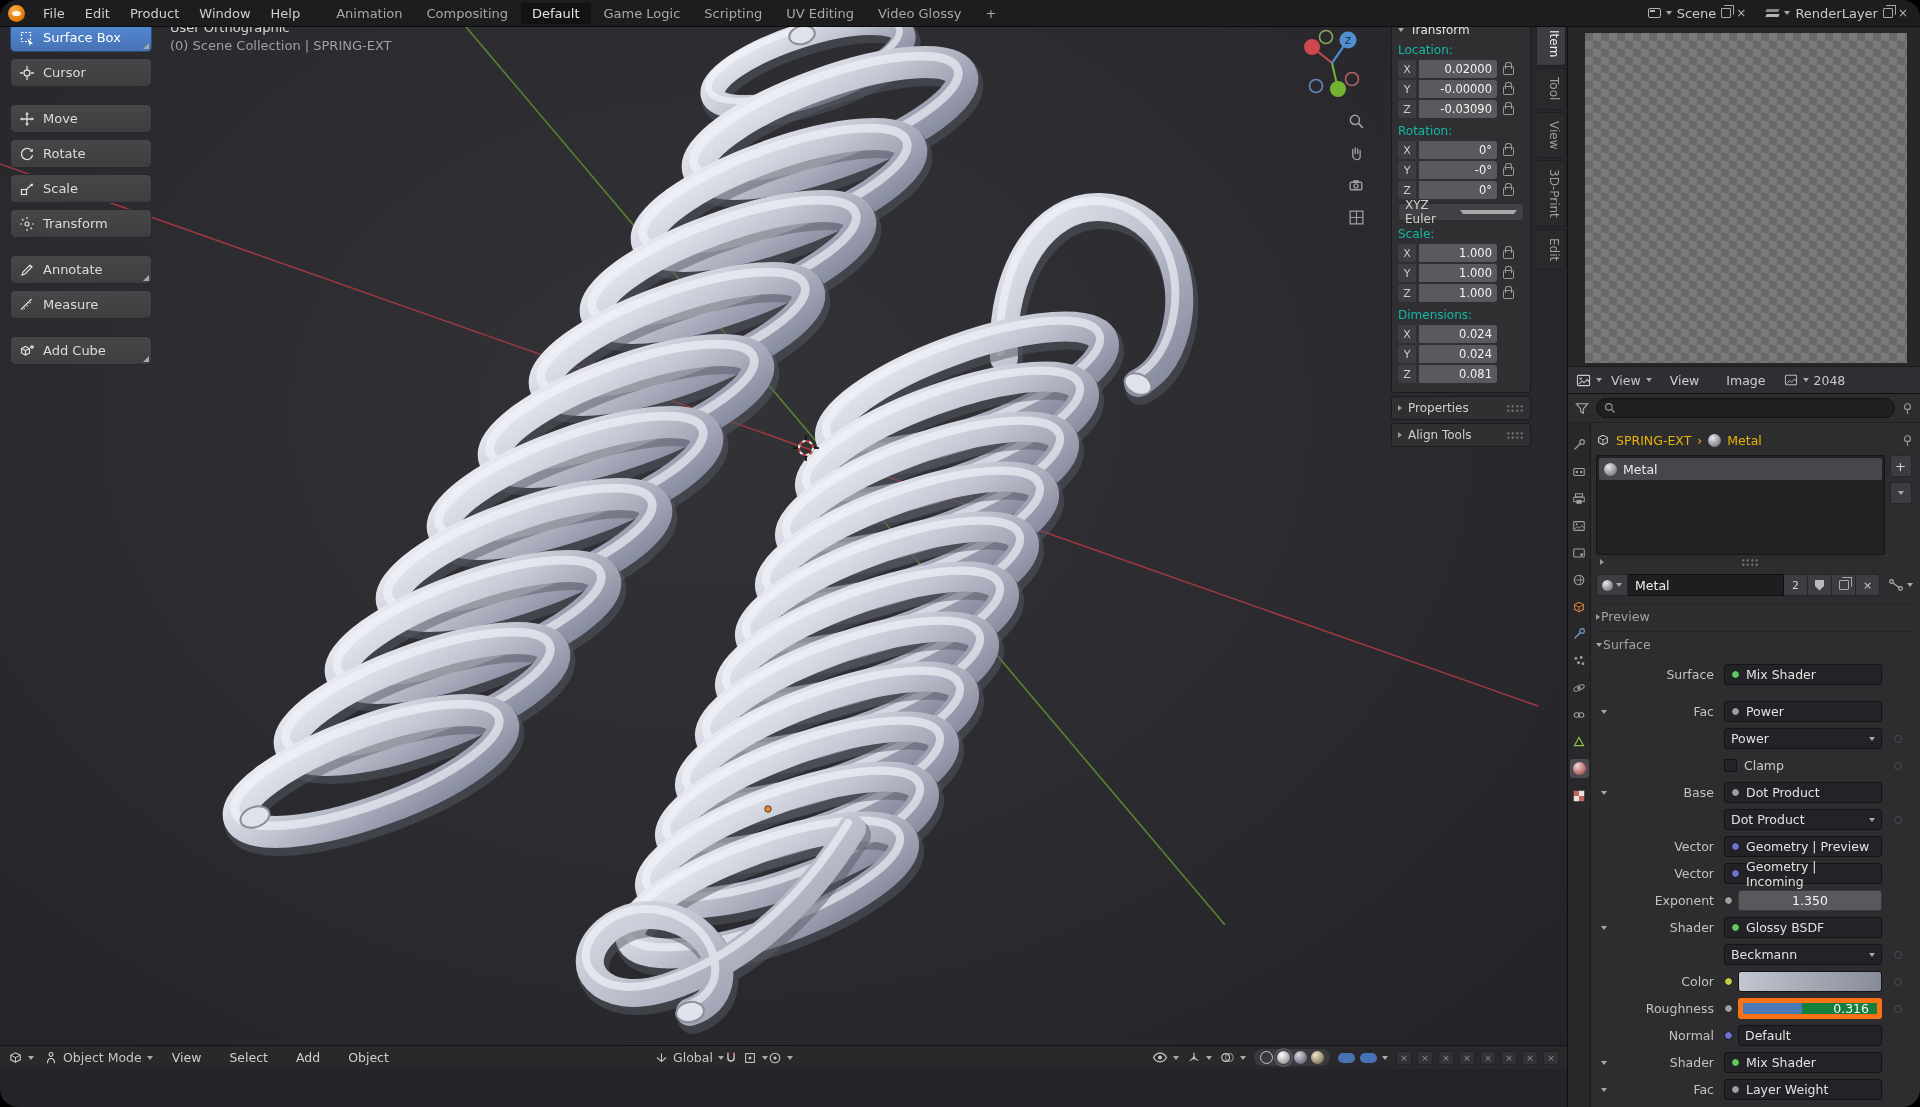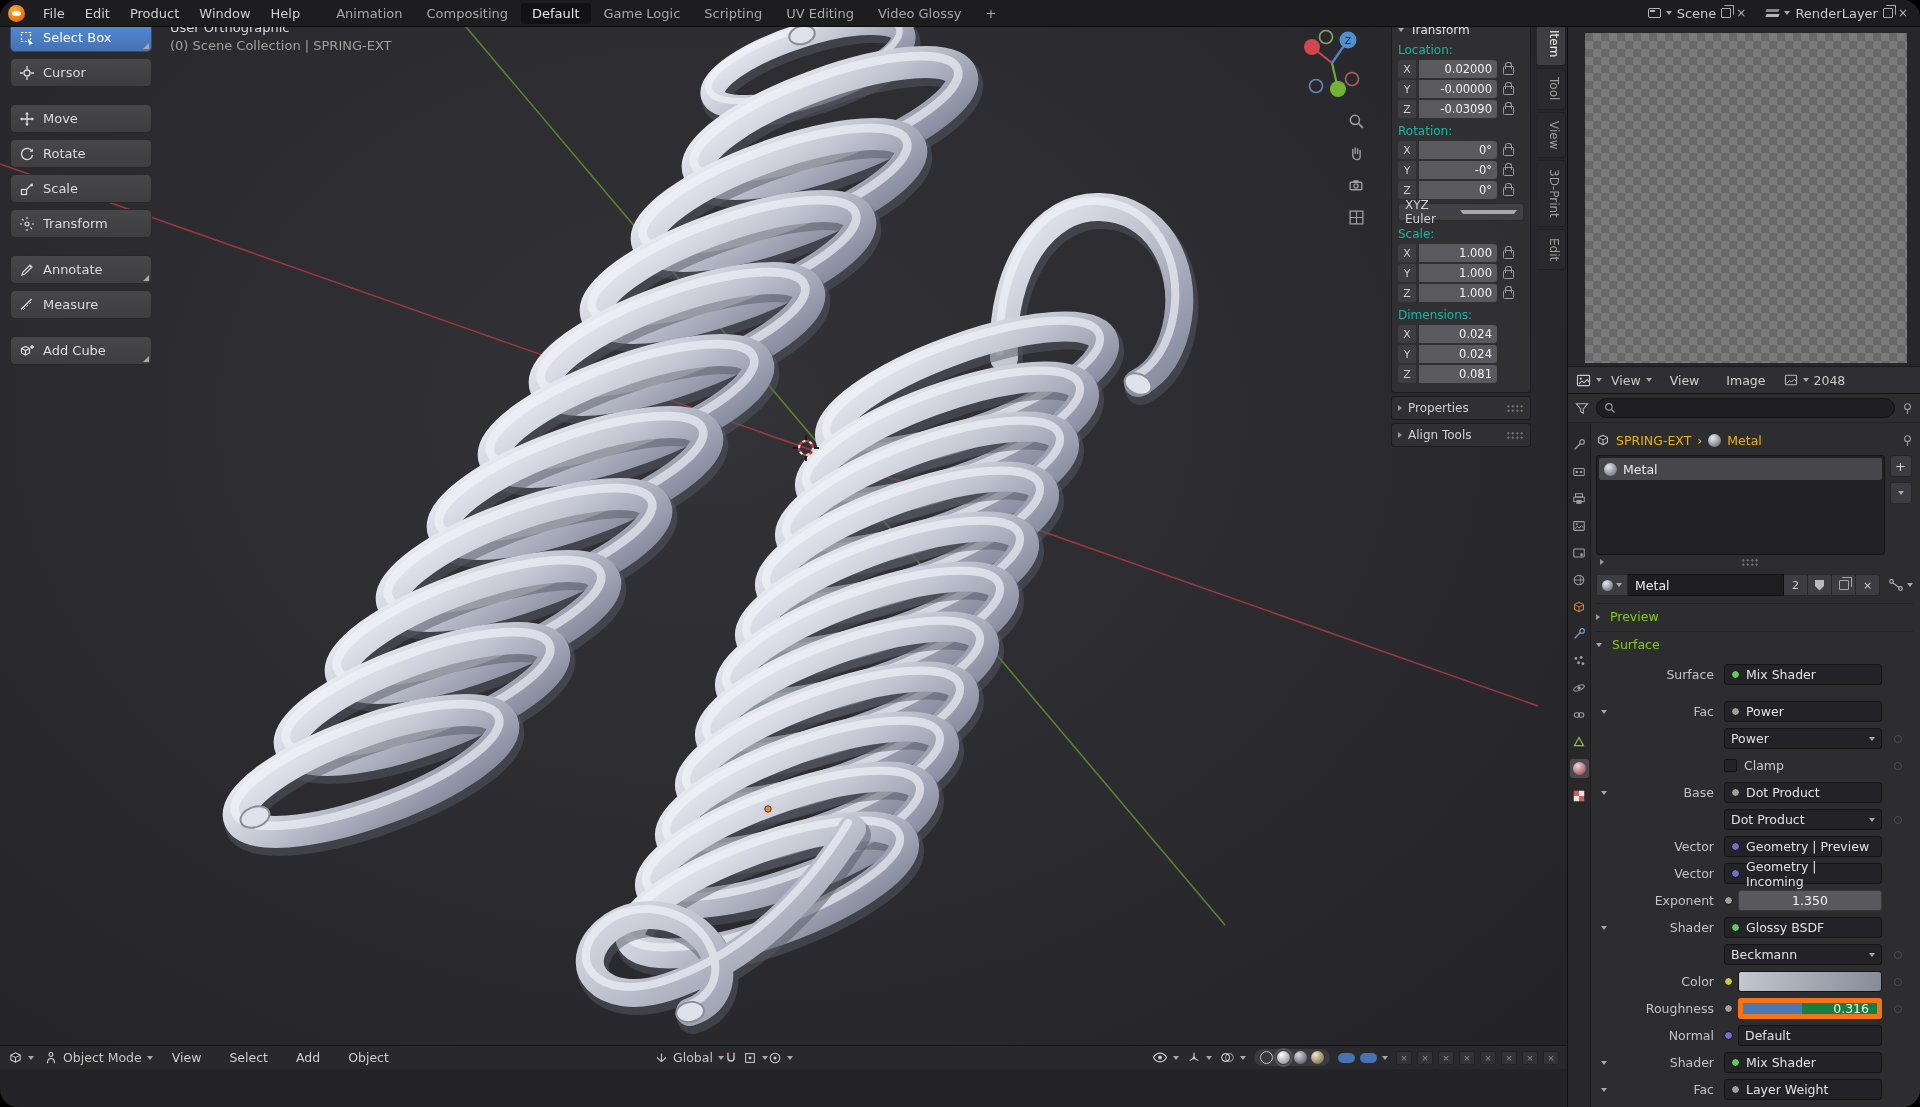--- a/index.html
+++ b/index.html
@@ -112,21 +112,21 @@
   .sbtn{width:22px;height:22px;background:#3d3d41;border:1px solid #27272a;border-radius:3px;color:#d5d5d5;display:flex;align-items:center;justify-content:center;font-size:13px;}
   .griprow{height:14px;display:flex;align-items:center;gap:8px;padding:0 4px;}
   .dbrow{height:30px;display:flex;align-items:center;margin:1px 0 3px;}
   .dbicon{width:32px;height:22px;background:#3d3d41;border:1px solid #27272a;border-radius:3px 0 0 3px;display:flex;align-items:center;justify-content:center;gap:3px;}
   .dbname{flex:1;height:22px;background:#1e1e21;border:1px solid #101013;border-left:none;color:#efefef;display:flex;align-items:center;padding:0 7px;}
   .dbbtn{min-width:24px;height:22px;background:#3d3d41;border:1px solid #27272a;border-left:none;display:flex;align-items:center;justify-content:center;color:#d0d0d0;font-size:11px;padding:0 4px;}
   .dbbtn.last{border-radius:0 3px 3px 0;}
   .shield{width:9px;height:11px;background:#b9b9b9;clip-path:polygon(0 0,100% 0,100% 60%,50% 100%,0 60%);}
   .nodesbtn{margin-left:8px;display:flex;align-items:center;gap:3px;}
 
-  .sect{height:26px;display:flex;align-items:center;gap:10px;border-top:1px solid #242428;color:#84cc16;margin-top:2px;}
+  .sect{height:26px;display:flex;align-items:center;gap:1px;border-top:1px solid #242428;color:#a3a3a3;margin-top:2px;}
 
   .prow{display:flex;align-items:center;height:23px;margin-bottom:4px;}
   .ptri{width:16px;display:flex;justify-content:center;flex:0 0 16px;}
   .plbl{width:112px;text-align:right;padding-right:10px;color:#c2c2c2;flex:0 0 112px;}
   .pfield{width:158px;height:21px;background:#232327;border:1px solid #141417;border-radius:3px;display:flex;align-items:center;gap:6px;padding:0 6px;color:#e2e2e2;}
   .pfield.sm{width:144px;}
   .mv{margin-left:auto;}
   .socket{width:9px;height:9px;border-radius:50%;border:1px solid #0e0e0e;flex:0 0 9px;}
   .sk-sh{background:#63c763;}.sk-vec{background:#7070cf;}.sk-val{background:#9f9f9f;}.sk-col{background:#c9c94a;}
   .sock-out{margin-right:5px;}
@@ -293,21 +293,21 @@
       <div>User Orthographic</div>
       <div class="l2">(0) Scene Collection | SPRING-EXT</div>
     </div>
 
     <div id="toolbar">
       <div class="tool active">
         <svg width="16" height="16" viewBox="0 0 16 16">
             <rect x="2.5" y="2.5" width="9" height="9" fill="none" stroke="#fff" stroke-width="1.2" stroke-dasharray="2 1.6"></rect>
             <path d="M8.5 8.5l5.5 5.2-2.4.2-.8 2.1z" fill="#fff"></path>
           </svg>
-        <span>Select Box</span>
+        <span>Surface Box</span>
           <span class="sub"></span>
       </div>
       <div class="tool">
         <svg width="16" height="16" viewBox="0 0 16 16">
             <circle cx="8" cy="8" r="3" fill="none" stroke="#ddd" stroke-width="1.3"></circle>
             <path d="M8 1v3M8 12v3M1 8h3M12 8h3" stroke="#ddd" stroke-width="1.3"></path>
           </svg>
         <span>Cursor</span>
       </div>
       <div class="tool grp">

